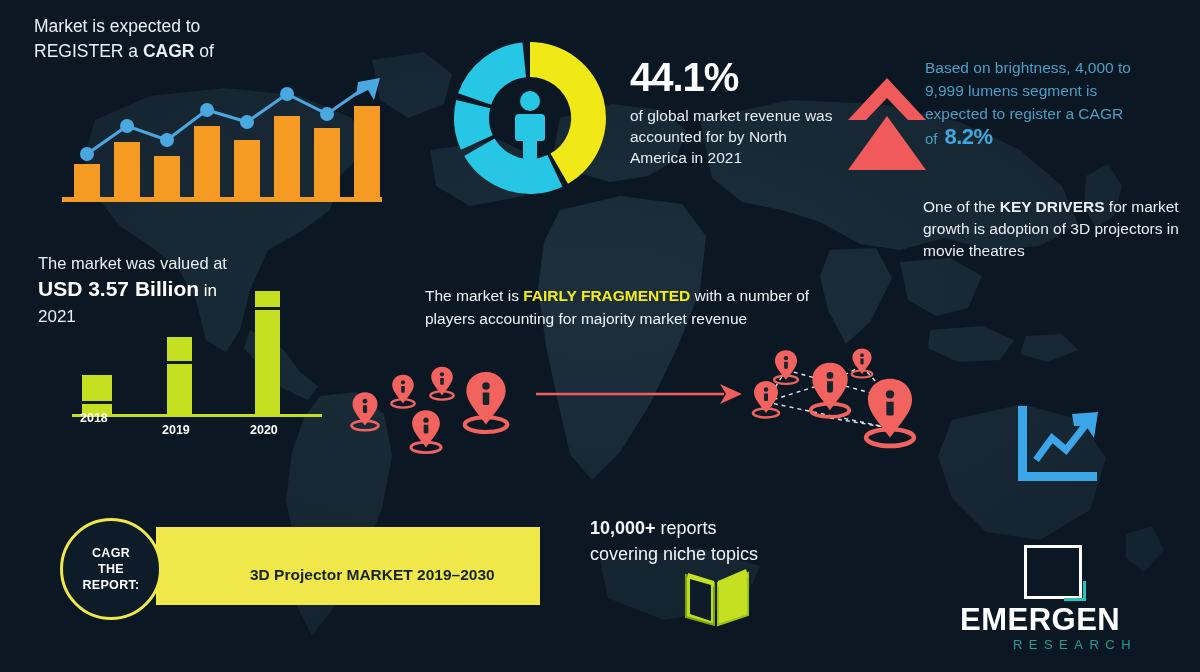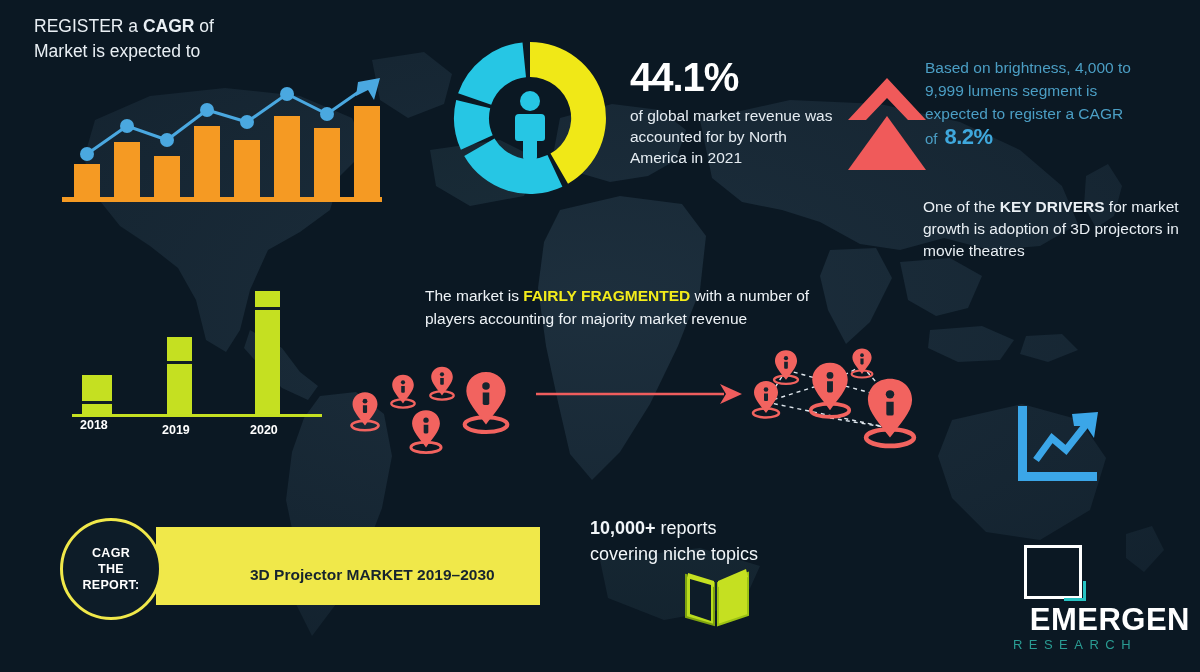--- a/index.html
+++ b/index.html
@@ -88,21 +88,21 @@
   
   #rep10{left:590px;top:515px;width:240px;}
   #rep10 .r1{font-size:18px;line-height:26px;color:#f2f6f9;}
   #rep10 .r1 b{font-weight:bold;margin-top:23px;}
   #book{position:absolute;left:682px;top:563px;width:70px;height:66px;}
 
   
   #logo{left:960px;top:545px;width:230px;height:112px;}
   #logoSq{position:absolute;left:64px;top:0px;width:58px;height:54px;border:3px solid #ffffff;box-sizing:border-box;}
   #logoAcc{position:absolute;left:104px;top:36px;width:22px;height:20px;border-right:3px solid #27c4c4;border-bottom:3px solid #27c4c4;box-sizing:border-box;}
-  #logoName{position:absolute;left:0px;top:58px;width:230px;text-align:right;font-size:31px;font-weight:bold;color:#ffffff;letter-spacing:.5px;line-height:34px;}
+  #logoName{position:absolute;left:0px;top:58px;width:230px;text-align:left;font-size:31px;font-weight:bold;color:#ffffff;letter-spacing:.5px;line-height:34px;}
   #logoSub{position:absolute;left:0px;top:92px;width:230px;text-align:center;font-size:13px;letter-spacing:6.5px;color:#2a9c93;font-weight:normal;}
 </style>
 </head>
 <body>
 
 <div id="stage">
 
   <div id="mapwrap">
     <svg viewBox="0 0 1200 672" preserveAspectRatio="none" aria-hidden="true">
       <g class="landmass">
@@ -144,22 +144,22 @@
       </g>
       <g class="landmass2" opacity="0.75">
         <path d="M430 150 L500 140 L540 160 L524 196 L470 206 L436 186 Z"></path>
         <path d="M600 560 L700 548 L760 566 L742 606 L664 620 L608 598 Z"></path>
       </g>
     </svg>
   </div>
   <div class="vign"></div>
 
   <div class="layer" id="hl">
+    <div class="line">Market is expected to</div>
     <div class="line"><span>REGISTER a </span><span class="bold">CAGR</span><span> of</span></div>
-    <div class="line">Market is expected to</div>
   </div>
 
   <div class="layer" id="chart1">
     <svg width="320" height="128" viewBox="0 0 320 128">
       <g>
         <rect x="12" y="86" width="26" height="34" fill="#f59a23"></rect>
         <rect x="52" y="64" width="26" height="56" fill="#f59a23"></rect>
         <rect x="92" y="78" width="26" height="42" fill="#f59a23"></rect>
         <rect x="132" y="48" width="26" height="72" fill="#f59a23"></rect>
         <rect x="172" y="62" width="26" height="58" fill="#f59a23"></rect>
@@ -218,34 +218,39 @@
     <div class="ln">9,999 lumens segment is</div>
     <div class="ln">expected to register a CAGR</div>
     <div class="row">
       <span class="of">of</span>
       <span class="pc">8.2%</span>
     </div>
   </div>
 
   <div class="layer" id="kd"><span>One of the </span><span class="bold">KEY DRIVERS</span><span> for market growth is adoption of 3D projectors in movie theatres</span></div>
 
+  <div class="layer" id="val">
+    <div class="l1">The market was valued at</div>
+    <div class="l2"><span>USD 3.57 Billion</span><span class="in"> in</span></div>
+    <div class="l3">2021</div>
+  </div>
 
   <div class="layer" id="chart2">
     <svg width="250" height="170" viewBox="0 0 250 170">
       <g>
         <rect x="10" y="100" width="30" height="40" fill="#c5e021"></rect>
         <rect x="10" y="126" width="30" height="3" fill="#111d26"></rect>
         <rect x="95" y="62" width="25" height="78" fill="#c5e021"></rect>
         <rect x="95" y="86" width="25" height="3" fill="#111d26"></rect>
         <rect x="183" y="16" width="25" height="124" fill="#c5e021"></rect>
         <rect x="183" y="32" width="25" height="3" fill="#111d26"></rect>
       </g>
       <rect x="0" y="139" width="250" height="3" fill="#c5e021"></rect>
     </svg>
-    <div class="axlab" style="left:8px;top:143px;">2018</div>
+    <div class="axlab" style="left:8px;top:136px;">2018</div>
     <div class="axlab" style="left:90px;top:148px;">2019</div>
     <div class="axlab" style="left:178px;top:148px;">2020</div>
   </div>
 
   <div class="layer" id="frag"><span>The market is </span><span class="yellowtx">FAIRLY FRAGMENTED</span><span> with a number of players accounting for majority market revenue</span></div>
 
   <div class="layer" id="pinsLeft">
     <svg width="200" height="110" viewBox="0 0 200 110">
       <defs>
         <g id="pinShape">

